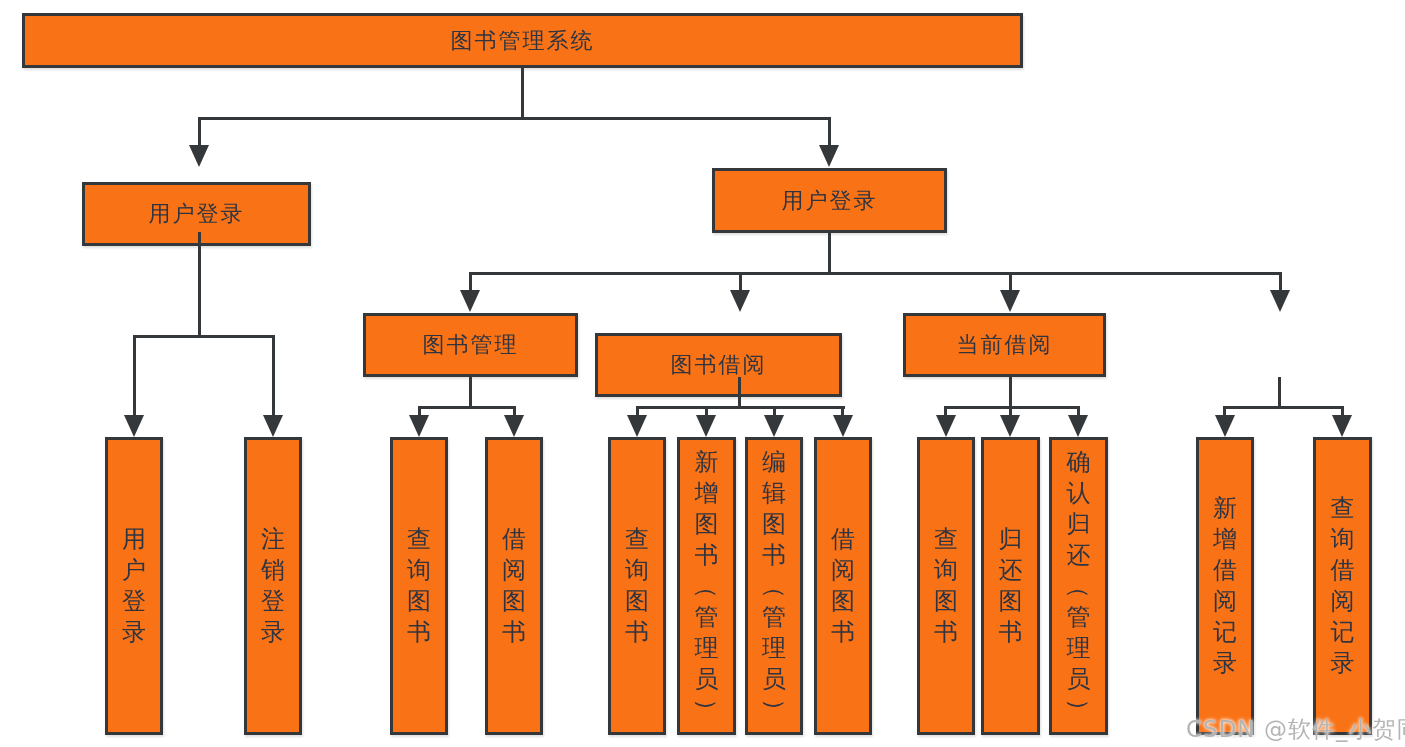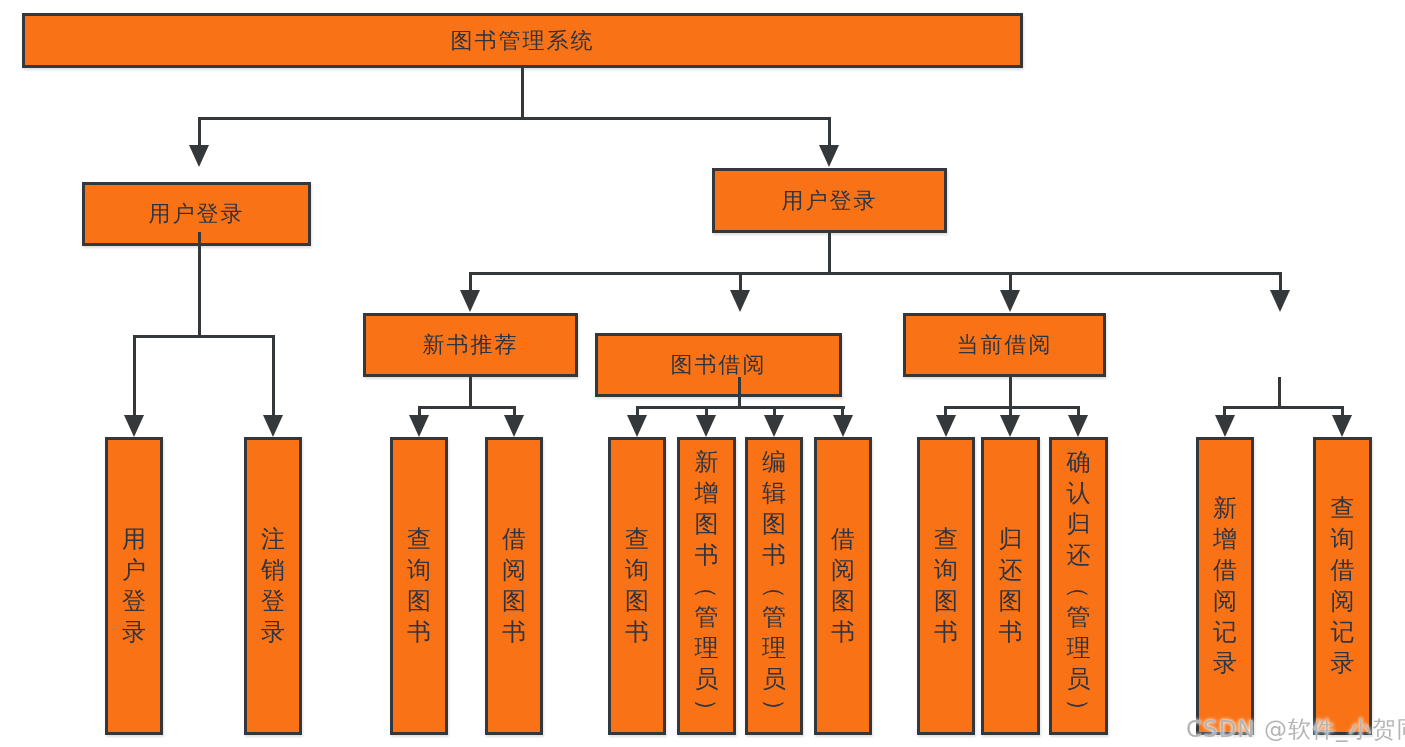--- a/index.html
+++ b/index.html
@@ -31,21 +31,21 @@
 
   <div class="box" style="left:82px;top:182px;width:229px;height:64px;">
     <span class="lbl">用户登录</span>
   </div>
 
   <div class="box" style="left:712px;top:168px;width:235px;height:65px;">
     <span class="lbl">用户登录</span>
   </div>
 
   <div class="box" style="left:363px;top:313px;width:215px;height:64px;">
-    <span class="lbl">新书推荐</span>
+    <span class="lbl">图书管理</span>
   </div>
 
   <div class="box" style="left:595px;top:313px;width:247px;height:64px;margin-top:20px;">
     <span class="lbl">图书借阅</span>
   </div>
 
   <div class="box" style="left:903px;top:313px;width:203px;height:64px;">
     <span class="lbl">当前借阅</span>
   </div>
 

